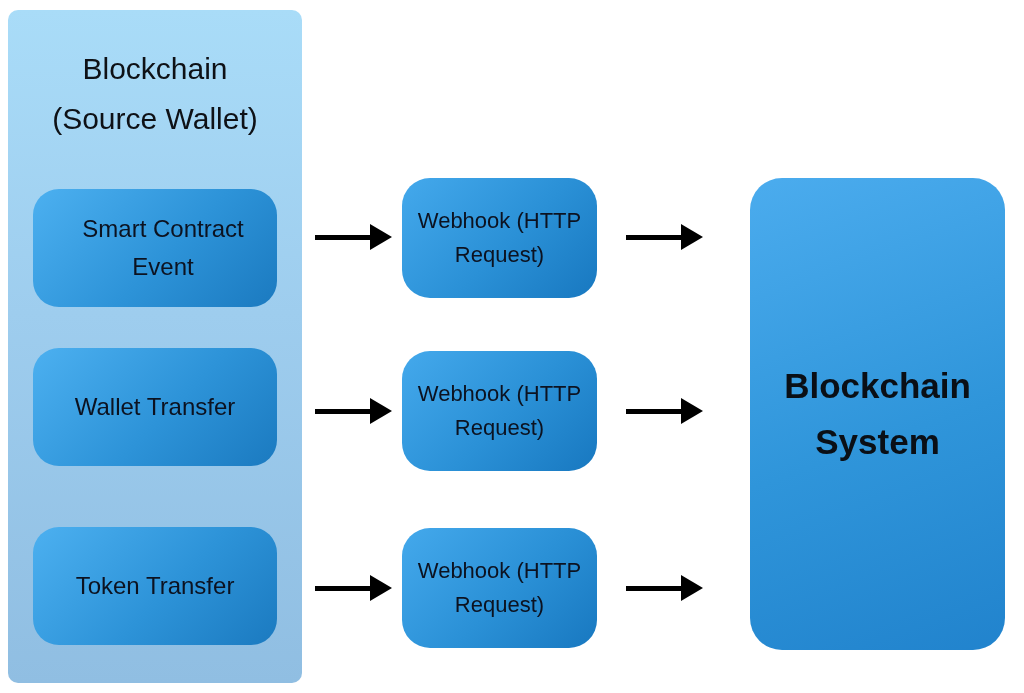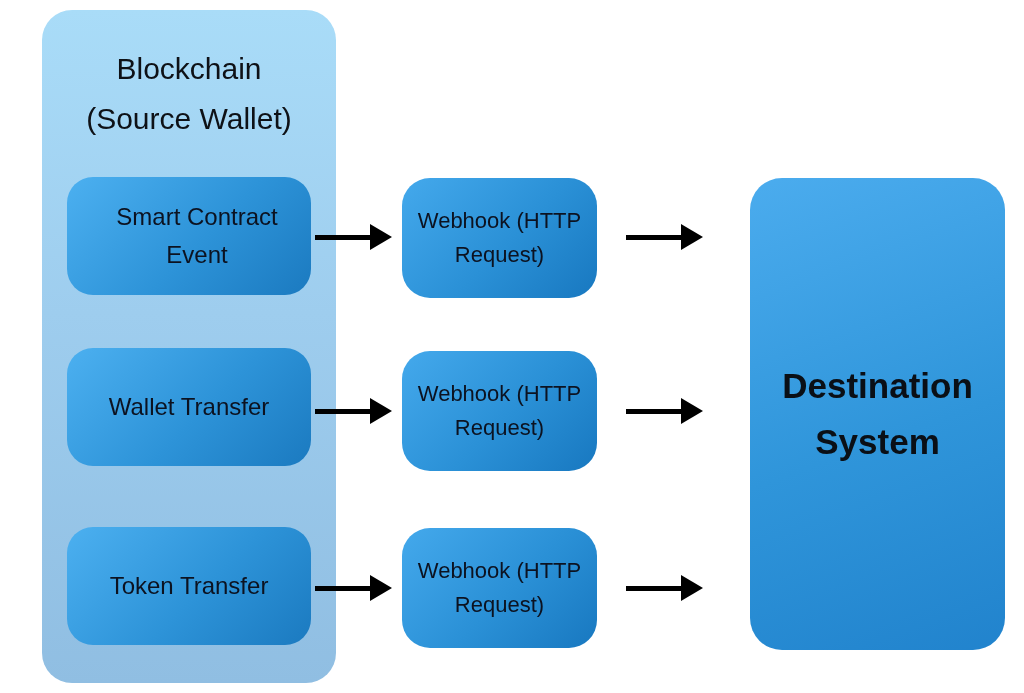--- a/index.html
+++ b/index.html
@@ -11,23 +11,22 @@
     height: 693px;
     background: #ffffff;
     overflow: hidden;
   }
 
   
   .source-container {
     position: absolute;
     left: 8px; top: 10px;
     width: 294px; height: 673px;
-    border-radius: 30px;
+    border-radius: 10px;
     background: linear-gradient(180deg, #a9dcf8 0%, #9ecdee 45%, #90bee2 100%);
-    margin-left: 34px;
   }
   .source-title {
     position: absolute;
     top: 34px; left: 0;
     width: 100%;
     text-align: center;
     font-size: 30px;
     line-height: 50px;
     font-weight: 400;
     color: #0e1116;
@@ -42,21 +41,21 @@
     display: flex;
     align-items: center;
     justify-content: center;
     text-align: center;
     font-size: 24px;
     line-height: 38px;
     color: #0c1220;
     padding: 0 20px;
     box-sizing: border-box;
   }
-  .event-box.row-0 { top: 167px; padding-left: 36px; }
+  .event-box.row-0 { top: 179px; padding-left: 36px; }
   .event-box.row-1 { top: 338px; }
   .event-box.row-2 { top: 517px; }
 
   
   .webhook-box {
     position: absolute;
     left: 402px;
     width: 195px; height: 120px;
     border-radius: 28px;
     background: linear-gradient(135deg, #44a9ec 0%, #2a90d6 55%, #1878c0 100%);
@@ -164,16 +163,16 @@
   <div class="arrow col-1 row-1">
     <div class="arrow-line"></div>
     <div class="arrow-head"></div>
   </div>
   <div class="arrow col-1 row-2">
     <div class="arrow-line"></div>
     <div class="arrow-head"></div>
   </div>
 
   <div class="destination-box">
-    <span>Destination System</span>
+    <span>Blockchain System</span>
   </div>
 
 </div>
 
 </body></html>

